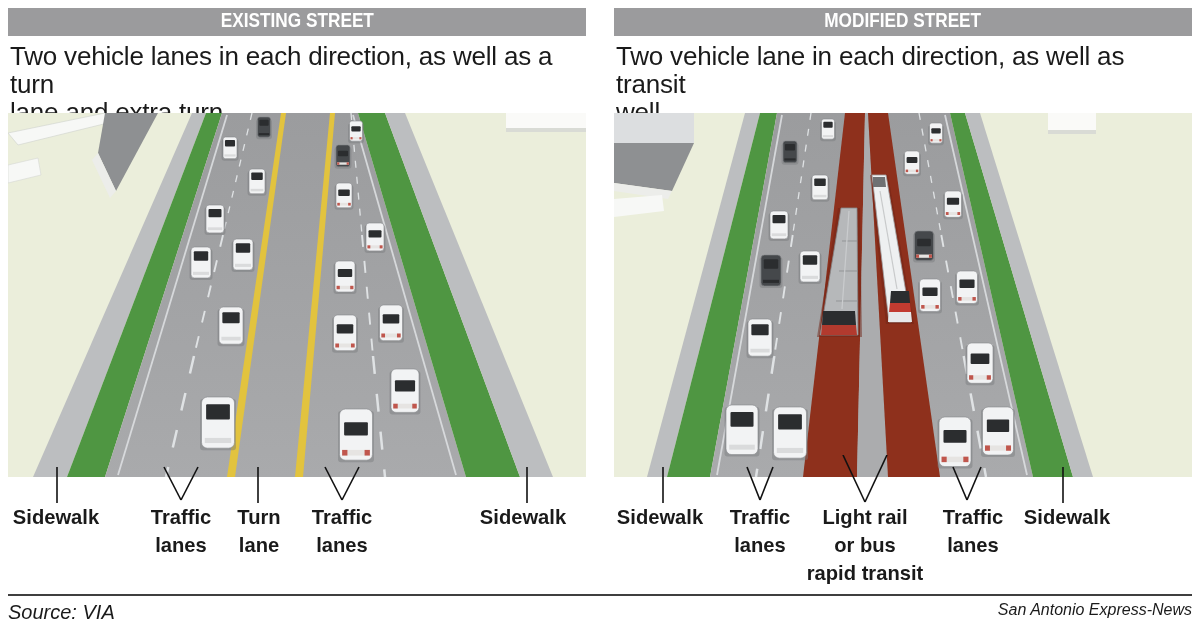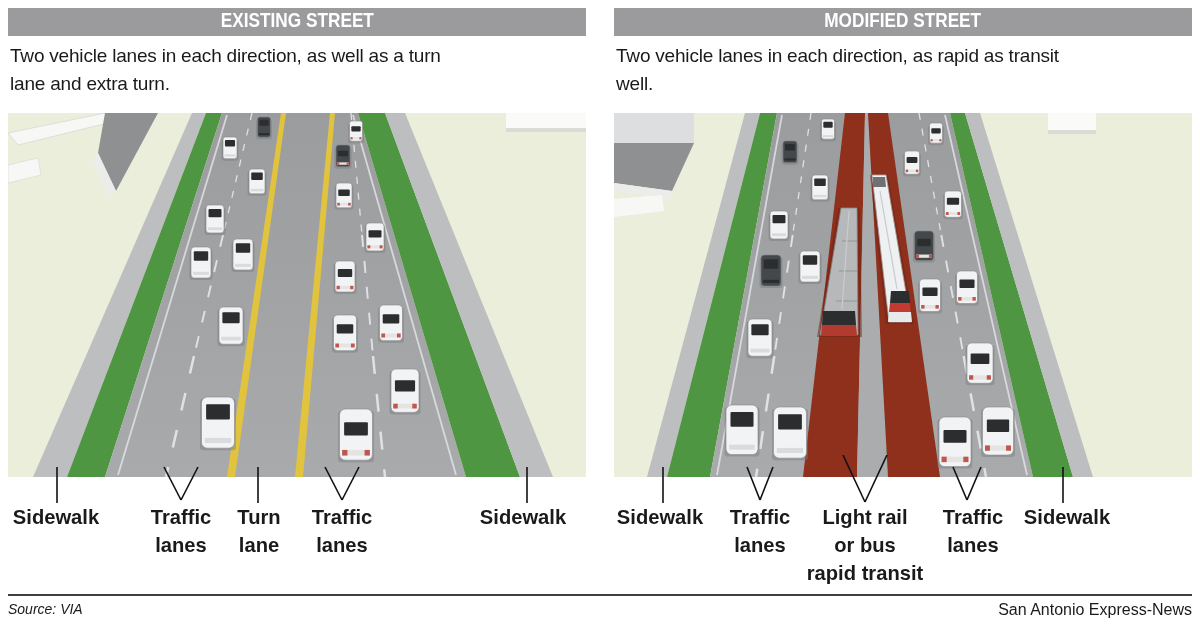--- a/index.html
+++ b/index.html
@@ -5,30 +5,30 @@
   html,body{margin:0;padding:0;background:#ffffff;}
   .page{position:relative;width:1200px;height:629px;background:#ffffff;overflow:hidden;
         font-family:"Liberation Sans", sans-serif;color:var(--c-body_text,#1a1a1a);}
   .panel{position:absolute;top:0;width:578px;height:629px;}
   .panel.left{left:8px;}
   .panel.right{left:614px;}
   .bar{position:absolute;top:8px;left:0;width:100%;height:28px;background:var(--c-header_bar,#9b9b9d);
        display:flex;justify-content:center;}
   .bar span{color:var(--c-header_text,#fff);font-weight:bold;font-size:21px;letter-spacing:0px;
        transform:scaleX(0.82);white-space:nowrap;}
-  .sub{position:absolute;top:42px;left:2px;width:570px;font-size:19px;line-height:28px;
+  .sub{position:absolute;top:42px;left:2px;width:570px;font-size:26px;line-height:28px;
        letter-spacing:-0.2px;color:var(--c-body_text,#1a1a1a);margin:0;}
   .scene{position:absolute;top:113px;left:0;width:578px;height:364px;}
   .leaders{position:absolute;top:455px;left:0;width:578px;height:50px;pointer-events:none;}
   .leaders line{stroke:var(--c-leader_line,#111);stroke-width:1.6px;}
   .lbl{position:absolute;top:503px;width:190px;margin-left:-95px;text-align:center;
        font-weight:bold;font-size:21px;line-height:28px;transform:scaleX(0.96);}
   .footer-rule{position:absolute;left:8px;top:594px;width:1184px;height:2px;background:var(--c-rule,#3f3f3f);}
-  .src{position:absolute;left:8px;top:601px;font-style:italic;font-size:14px;}
-  .credit{position:absolute;right:8px;top:601px;font-size:16px;}
+  .src{position:absolute;left:8px;top:601px;font-style:italic;font-size:20px;}
+  .credit{position:absolute;right:8px;top:601px;font-size:16px;font-style:italic;}
   svg .grass{fill:var(--c-grass,#4f9642);}
   svg .sidewalk{fill:var(--c-sidewalk,#bcbec0);}
   svg .yellow{fill:var(--c-lane_line_yellow,#e2c33e);}
   svg .red{fill:var(--c-transit_red,#8e301c);}
   svg .median{fill:var(--c-median,#abacae);}
   svg .dash{stroke:var(--c-lane_line_white,#dfe2e4);fill:none;}
   svg .edgeline{stroke:var(--c-lane_line_white,#dfe2e4);stroke-width:1.8;opacity:.85;fill:none;}
   svg .wall{fill:var(--c-building_wall,#8e9092);}
   svg .bwhite{fill:var(--c-building_white,#f7f8f6);}
 </style>
@@ -197,21 +197,21 @@
     </div>
     <div class="lbl" style="left:515px">
       <div>Sidewalk</div>
     </div>
   </section>
 
   <section class="panel right">
     <div class="bar">
       <span>MODIFIED STREET</span>
     </div>
-    <p class="sub"><span>Two vehicle lanes in each direction, as rapid as transit</span><br><span>well.</span></p>
+    <p class="sub"><span>Two vehicle lane in each direction, as well as transit</span><br><span>well.</span></p>
 
     <svg class="scene" viewBox="0 0 578 364">
       <defs>
         <linearGradient id="roadGradR" x1="0" y1="0" x2="0" y2="1">
           <stop offset="0" stop-color="#9b9c9e"></stop>
             <stop offset="1" stop-color="#a9aaac"></stop>
         </linearGradient>
       </defs>
       <rect x="0" y="0" width="578" height="364" fill="#ebeedb"></rect>
 

